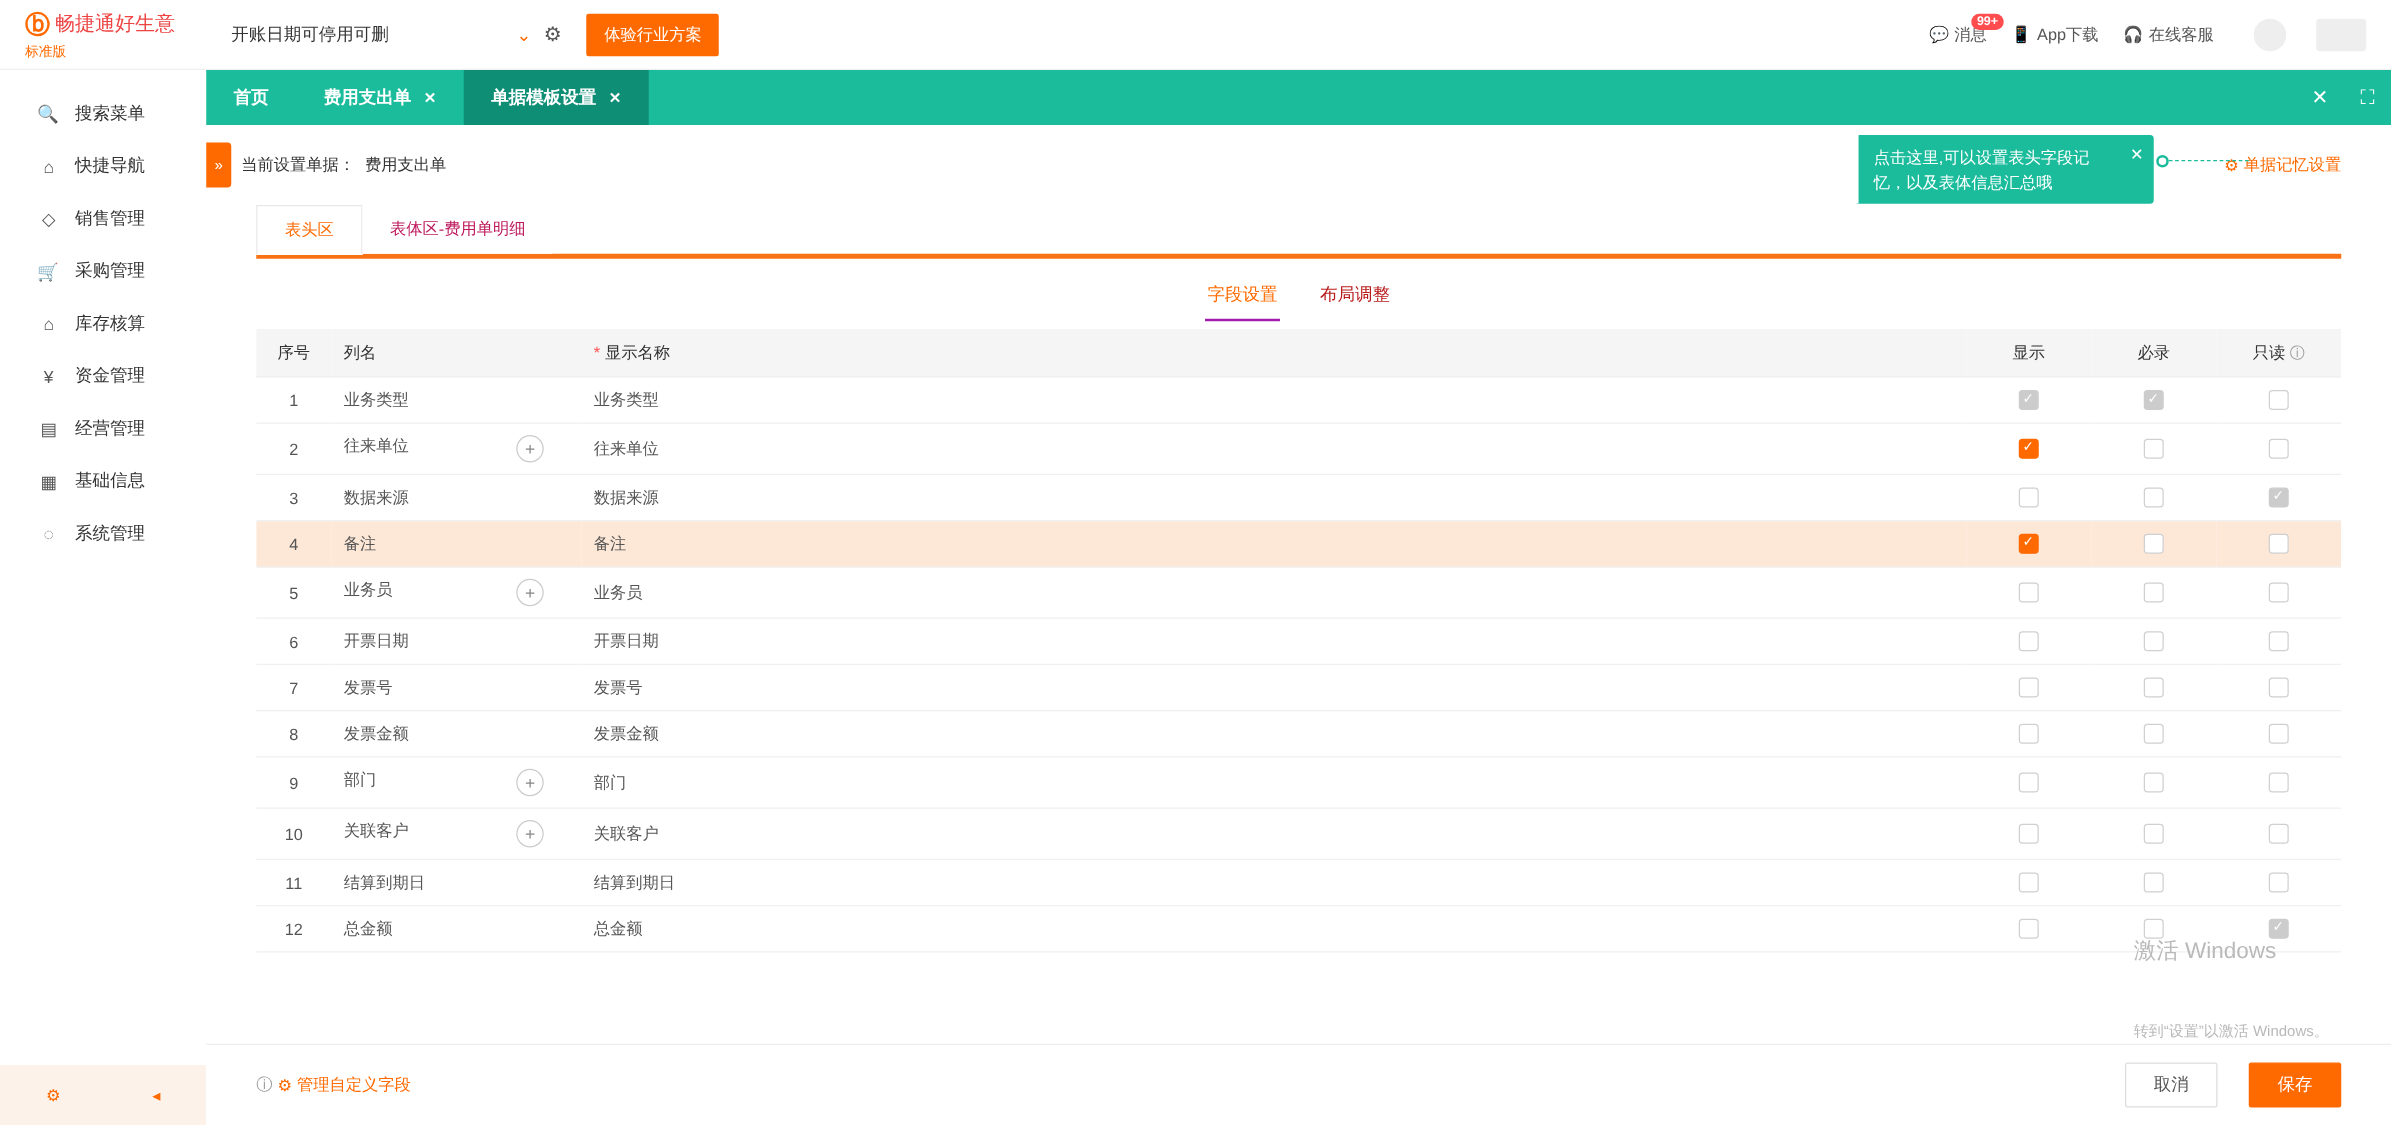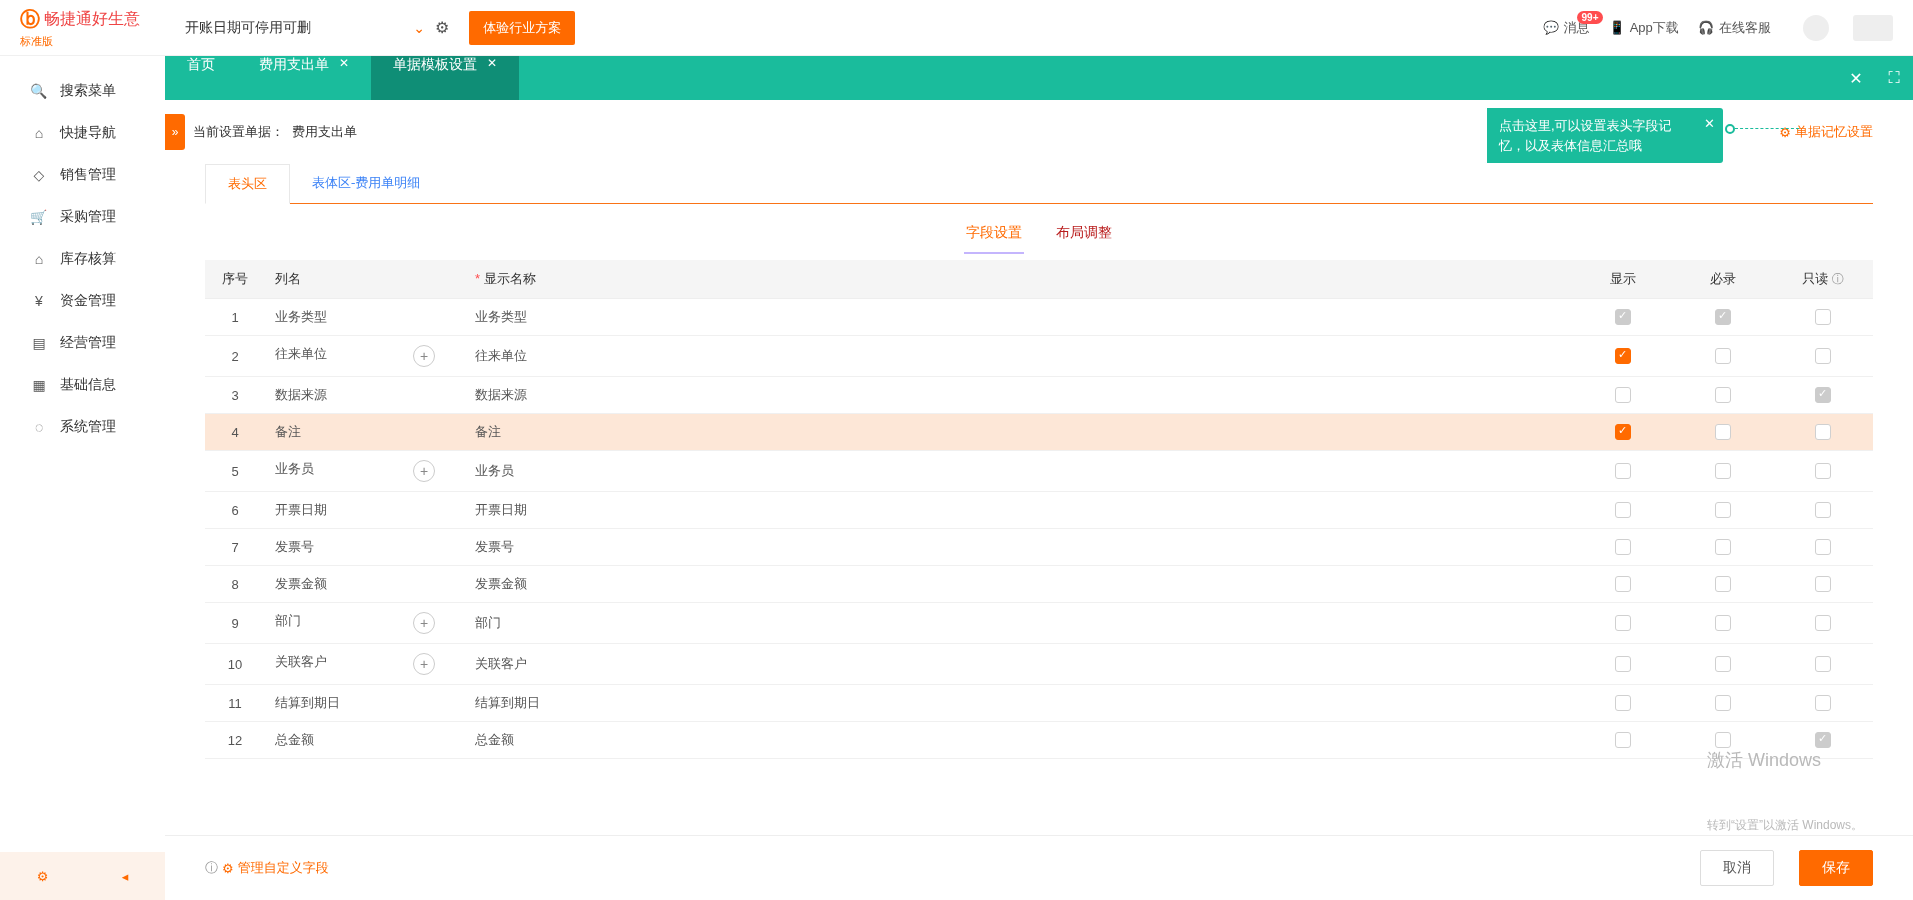--- a/index.html
+++ b/index.html
@@ -29,46 +29,46 @@
 .main { flex:1; display:flex; min-height:0; }
 .sidebar { width:165px; background:#fff; padding-top:14px; display:flex; flex-direction:column; }
 .side-item { display:flex; align-items:center; gap:12px; padding:12px 20px 12px 30px; color:#333; cursor:pointer; font-size:14px; }
 .side-icon { width:18px; display:inline-flex; justify-content:center; color:#555;}
 .side-footer { margin-top:auto; height:48px; background:#fdf2ea; display:flex; align-items:center; justify-content:space-around; color:#ff6a00; }
 .side-footer span { cursor:pointer; }
 
 
 .content { flex:1; display:flex; flex-direction:column; background:#f7f7f7; min-width:0;}
 .tabstrip { height:44px; background:#1abc9c; display:flex; align-items:stretch; color:#fff; }
-.tab { padding:0 22px; display:flex; align-items:flex-start; gap:6px; cursor:pointer; font-size:14px; }
+.tab { padding:0 22px; display:flex; align-items:center; gap:6px; cursor:pointer; font-size:14px;font-weight:bold; }
 .tab.active { background:#0f8e76; }
 .tab .close { font-size:12px; margin-left:4px;}
 .tabstrip-spacer { flex:1; }
 .tabstrip-right { display:flex; align-items:center; }
 .tabstrip-btn { width:38px; display:flex; align-items:center; justify-content:center; cursor:pointer; font-size:16px; color:#fff;}
 
 
 .page { flex:1; background:#fff; margin:0; padding:0; display:flex; flex-direction:column; position:relative; min-height:0;}
 .page-header { display:flex; align-items:center; padding:14px 20px 10px 0; gap:8px; position:relative; }
 .collapse-handle { width:20px; height:36px; background:#ff6a00; color:#fff; display:flex; align-items:center; justify-content:center; font-size:12px; border-radius:0 3px 3px 0; cursor:pointer;}
 .current-doc { font-size:13px; color:#333; }
 .tooltip-box { position:absolute; right:190px; top:8px; background:#1abc9c; color:#fff; padding:8px 30px 8px 12px; border-radius:3px; font-size:13px; max-width:240px; line-height:1.5; border-left:4px solid #fff; }
 .tooltip-box .tclose { position:absolute; top:6px; right:8px; cursor:pointer; font-size:13px; }
 .tooltip-dot { position:absolute; right:178px; top:24px; width:10px;height:10px;border:2px solid #1abc9c;border-radius:50%;background:#fff;}
 .tooltip-line { position:absolute; right:114px; top:28px; width:64px; height:0; border-top:1px dashed #1abc9c;}
 .memory-link { margin-left:auto; color:#ff6a00; font-size:13px; display:flex; align-items:center; gap:4px; cursor:pointer; margin-right:20px;}
 .zone-tab { padding:10px 22px; border:1px solid #e8e8e8; font-size:13px; cursor:pointer; background:#fff; border-bottom:none; }
 .zone-tab.active { color:#ff6a00; border-top:1px solid #e8e8e8;}
-.zone-tab:not(.active){ border:none; color:#3b82f6;}
-.zone-tabs-wrap { border-bottom:1px solid #f97316; margin:4px 40px 0 40px; display:flex;font-family:Liberation Serif, serif;}
+.zone-tab:not(.active){ border:none; color:#be185d;}
+.zone-tabs-wrap { border-bottom:4px solid #f97316; margin:4px 40px 0 40px; display:flex;font-family:Liberation Serif, serif;}
 .zone-tabs-wrap .zone-tab.active{ border:1px solid #e8e8e8; border-bottom:1px solid #fff; margin-bottom:-1px;}
 
 .sub-tabs { display:flex; justify-content:center; gap:30px; padding:14px 0 0 0; font-size:14px; }
 .sub-tab { cursor:pointer; padding:6px 2px 10px 2px; color:#b91c1c;}
-.sub-tab.active { color:#ff6a00; border-bottom:2px solid #c4b5fd; }
+.sub-tab.active { color:#ff6a00; border-bottom:2px solid #a21caf; }
 
 .table-wrap { flex:1; overflow:auto; margin:6px 40px 0 40px; min-height:0;}
 table { width:100%; border-collapse:collapse; table-layout:fixed;}
 thead th { background:#f5f5f5; font-weight:500; text-align:left; padding:10px 10px; font-size:13px; color:#333; border-bottom:1px solid #eee;}
 tbody td { padding:9px 10px; border-bottom:1px solid #f0f0f0; font-size:13px; color:#555;}
 tbody tr.highlight td { background:#fde7d7; }
 .col-seq { width:60px; text-align:center;}
 .col-name { width:200px; }
 .col-disp { }
 .col-chk { width:100px; text-align:center;}

